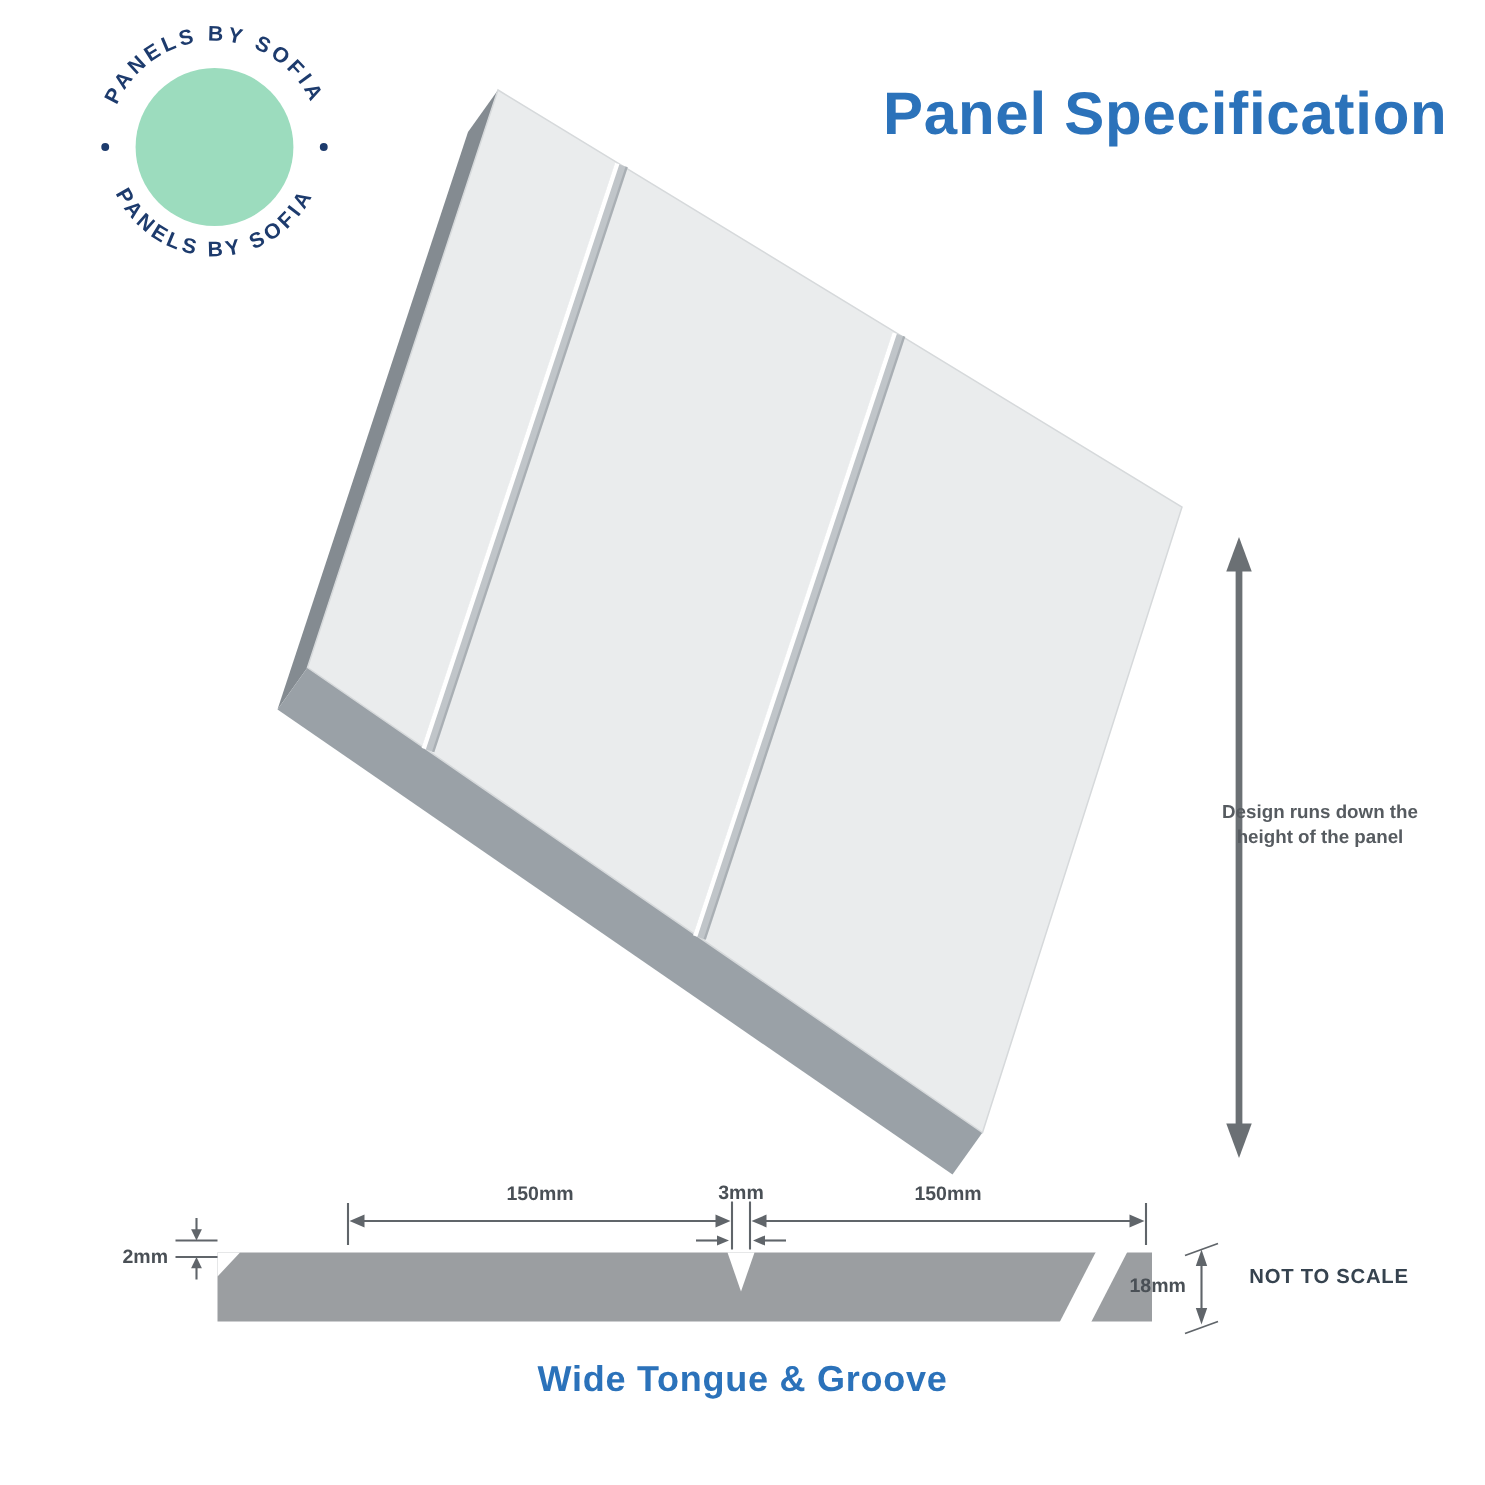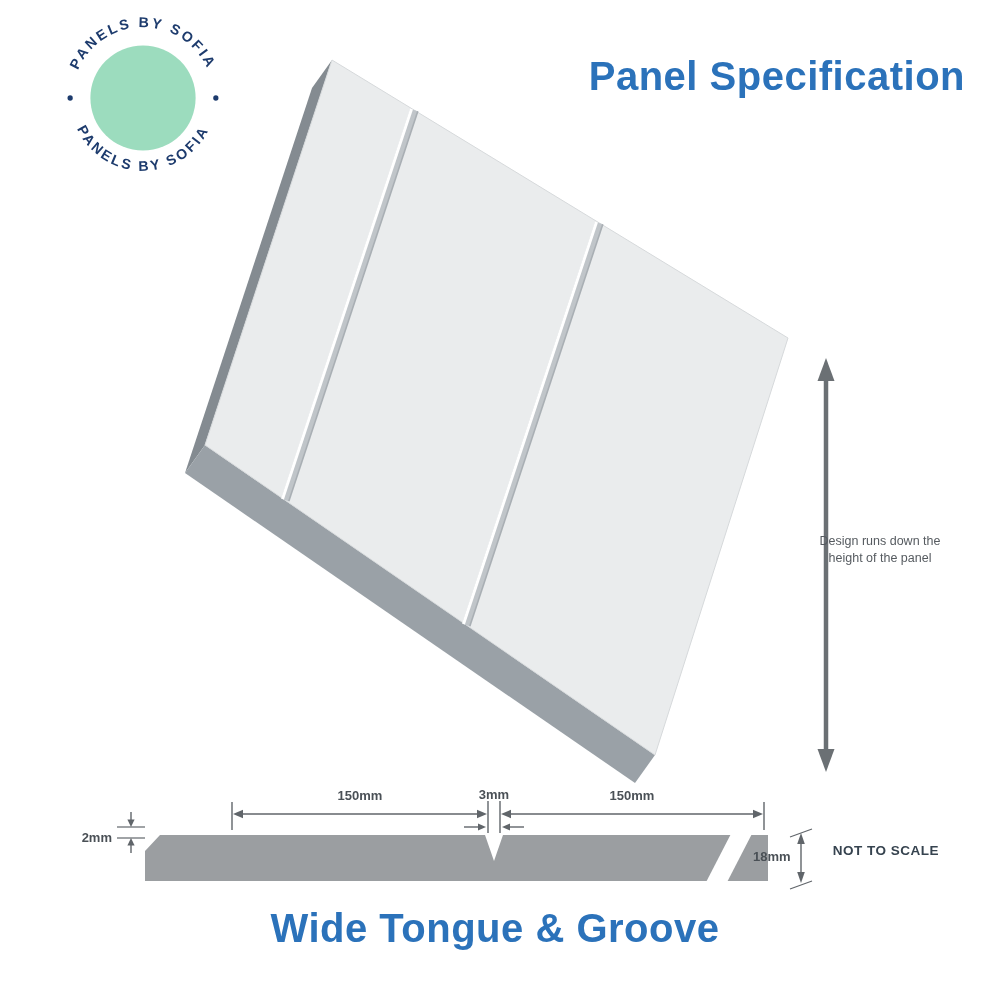--- a/index.html
+++ b/index.html
@@ -3,23 +3,23 @@
 <meta charset="utf-8">
 <style>
   html,body{margin:0;padding:0;background:#ffffff;}
   .page{position:relative;width:990px;height:990px;background:#ffffff;overflow:hidden;
         font-family:"Liberation Sans",sans-serif;}
   .page-title{position:absolute;top:54px;left:420px;width:545px;text-align:right;
         font-size:40px;font-weight:bold;color:#2b72ba;letter-spacing:.5px;}
   .brand-logo{position:absolute;left:57px;top:12px;width:172px;height:172px;}
   .spec-diagram{position:absolute;left:0;top:0;width:990px;height:990px;}
   .height-note{position:absolute;left:792px;top:533px;width:176px;text-align:center;
-        font-size:12.5px;font-weight:normal;color:#565b60;line-height:1.35;}
+        font-size:12.5px;font-weight:bold;color:#565b60;line-height:1.35;}
   .footer-title{position:absolute;left:0;top:906px;width:990px;text-align:center;
-        font-size:40px;font-weight:bold;color:#2b72ba;letter-spacing:.5px;}
+        font-size:24px;font-weight:bold;color:#2b72ba;letter-spacing:.5px;}
   text.dim{font-family:"Liberation Sans",sans-serif;font-weight:bold;font-size:13px;fill:#4a5056;}
   text.scale{font-family:"Liberation Sans",sans-serif;font-weight:bold;font-size:13.5px;
         fill:#36434f;letter-spacing:.5px;}
   .arc-text{font-family:"Liberation Sans",sans-serif;font-weight:bold;font-size:14px;
         fill:#1d3b6d;letter-spacing:2.5px;}
 </style>
 </head>
 <body>
 
 <div class="page">

